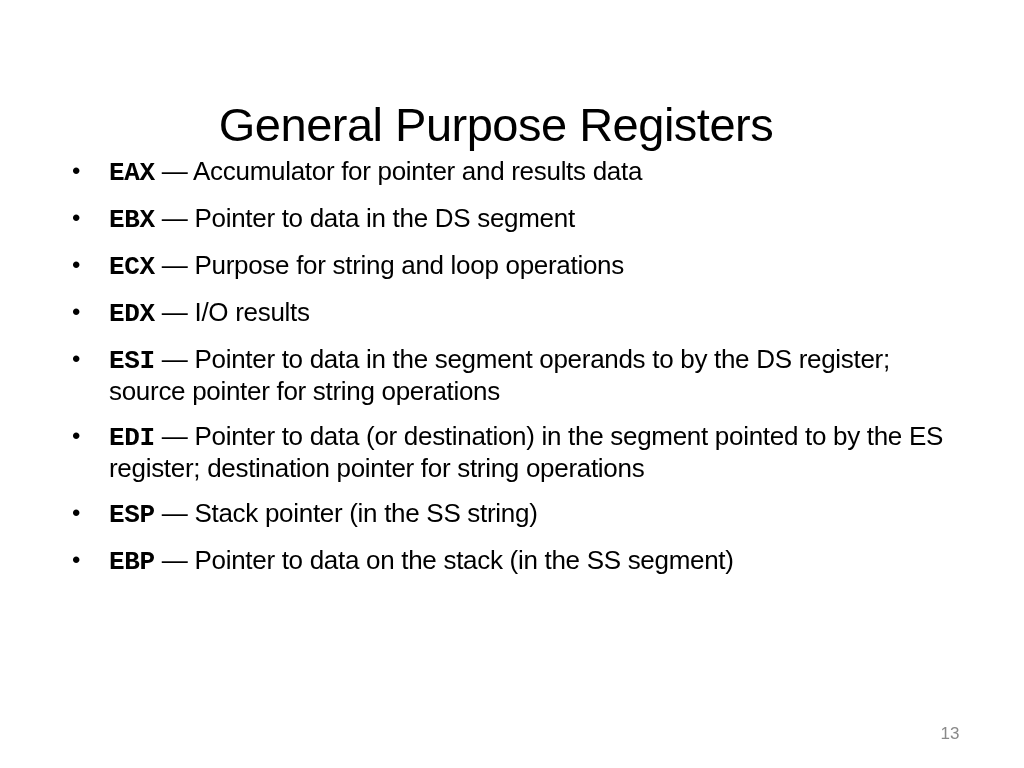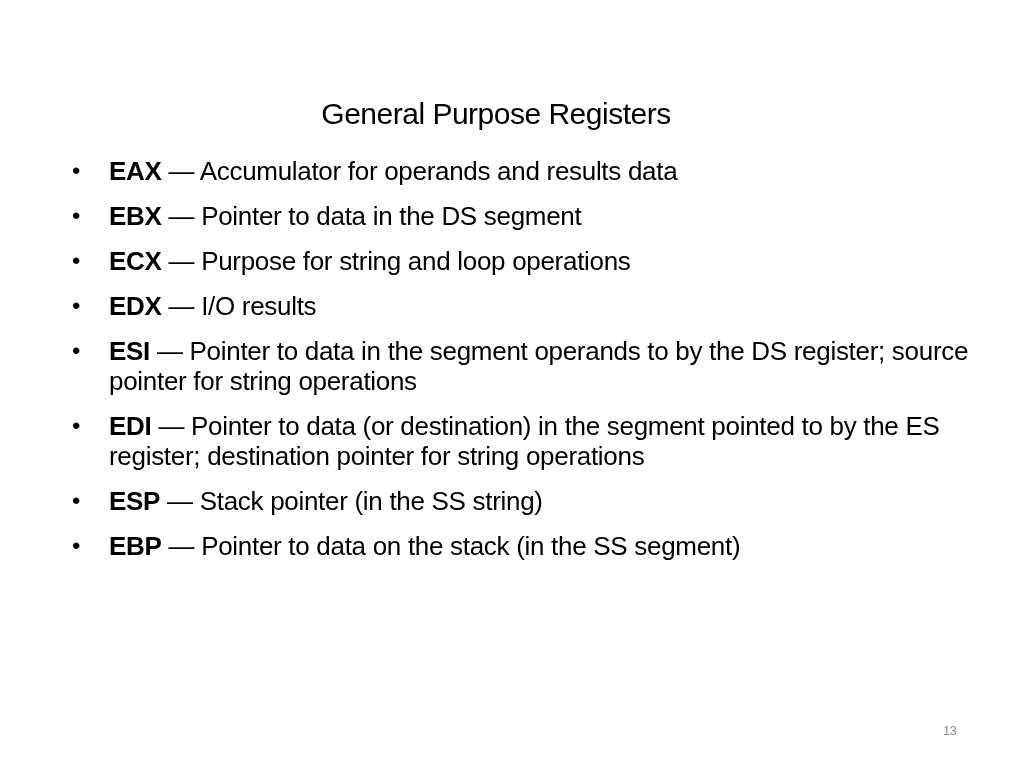--- a/index.html
+++ b/index.html
@@ -2,46 +2,46 @@
 <html><head>
   <meta charset="utf-8">
   <style>
     html, body { margin: 0; padding: 0; }
     body {
       width: 1024px; height: 768px; background: #ffffff; position: relative; overflow: hidden;
       font-family: "Liberation Sans", "DejaVu Sans", sans-serif; color: #000;
     }
     .title {
       position: absolute; left: 0; top: 64px; width: 992px; text-align: center;
-      font-size: 30px; line-height: 60px; font-weight: normal; letter-spacing: -0.5px;
+      font-size: 47px; line-height: 60px; font-weight: normal; letter-spacing: -0.5px;
     }
     .bullets {
       position: absolute; left: 72px; top: 156px; width: 900px; margin: 0; padding: 0; list-style: none;
     }
     .bullet {
       position: relative; padding-left: 37px; font-size: 26px; line-height: 30px;
       margin-bottom: 15px; letter-spacing: -0.3px;
     }
     .bullet .dot {
       position: absolute; left: 0; top: 0; font-size: 24px;
     }
-    .bullet .reg { font-weight: bold; }
+    .bullet .reg { font-weight: bold; font-family: Liberation Mono, monospace; }
     .page-num {
       position: absolute; left: 930px; top: 724px; width: 40px; text-align: center;
-      font-size: 12px; color: #898989;
+      font-size: 17px; color: #898989;
     }
   </style>
 </head>
 <body>
 
 <div>
   <h1 class="title">General Purpose Registers</h1>
 
   <ul class="bullets">
-    <li class="bullet"><span class="dot">•</span><span class="reg">EAX</span><span> — </span><span>Accumulator for operands and results data</span></li>
+    <li class="bullet"><span class="dot">•</span><span class="reg">EAX</span><span> — </span><span>Accumulator for pointer and results data</span></li>
     <li class="bullet"><span class="dot">•</span><span class="reg">EBX</span><span> — </span><span>Pointer to data in the DS segment</span></li>
     <li class="bullet"><span class="dot">•</span><span class="reg">ECX</span><span> — </span><span>Purpose for string and loop operations</span></li>
     <li class="bullet"><span class="dot">•</span><span class="reg">EDX</span><span> — </span><span>I/O results</span></li>
     <li class="bullet"><span class="dot">•</span><span class="reg">ESI</span><span> — </span><span>Pointer to data in the segment operands to by the DS register; source pointer for string operations</span></li>
     <li class="bullet"><span class="dot">•</span><span class="reg">EDI</span><span> — </span><span>Pointer to data (or destination) in the segment pointed to by the ES register; destination pointer for string operations</span></li>
     <li class="bullet"><span class="dot">•</span><span class="reg">ESP</span><span> — </span><span>Stack pointer (in the SS string)</span></li>
     <li class="bullet"><span class="dot">•</span><span class="reg">EBP</span><span> — </span><span>Pointer to data on the stack (in the SS segment)</span></li>
   </ul>
 
   <div class="page-num">13</div>

